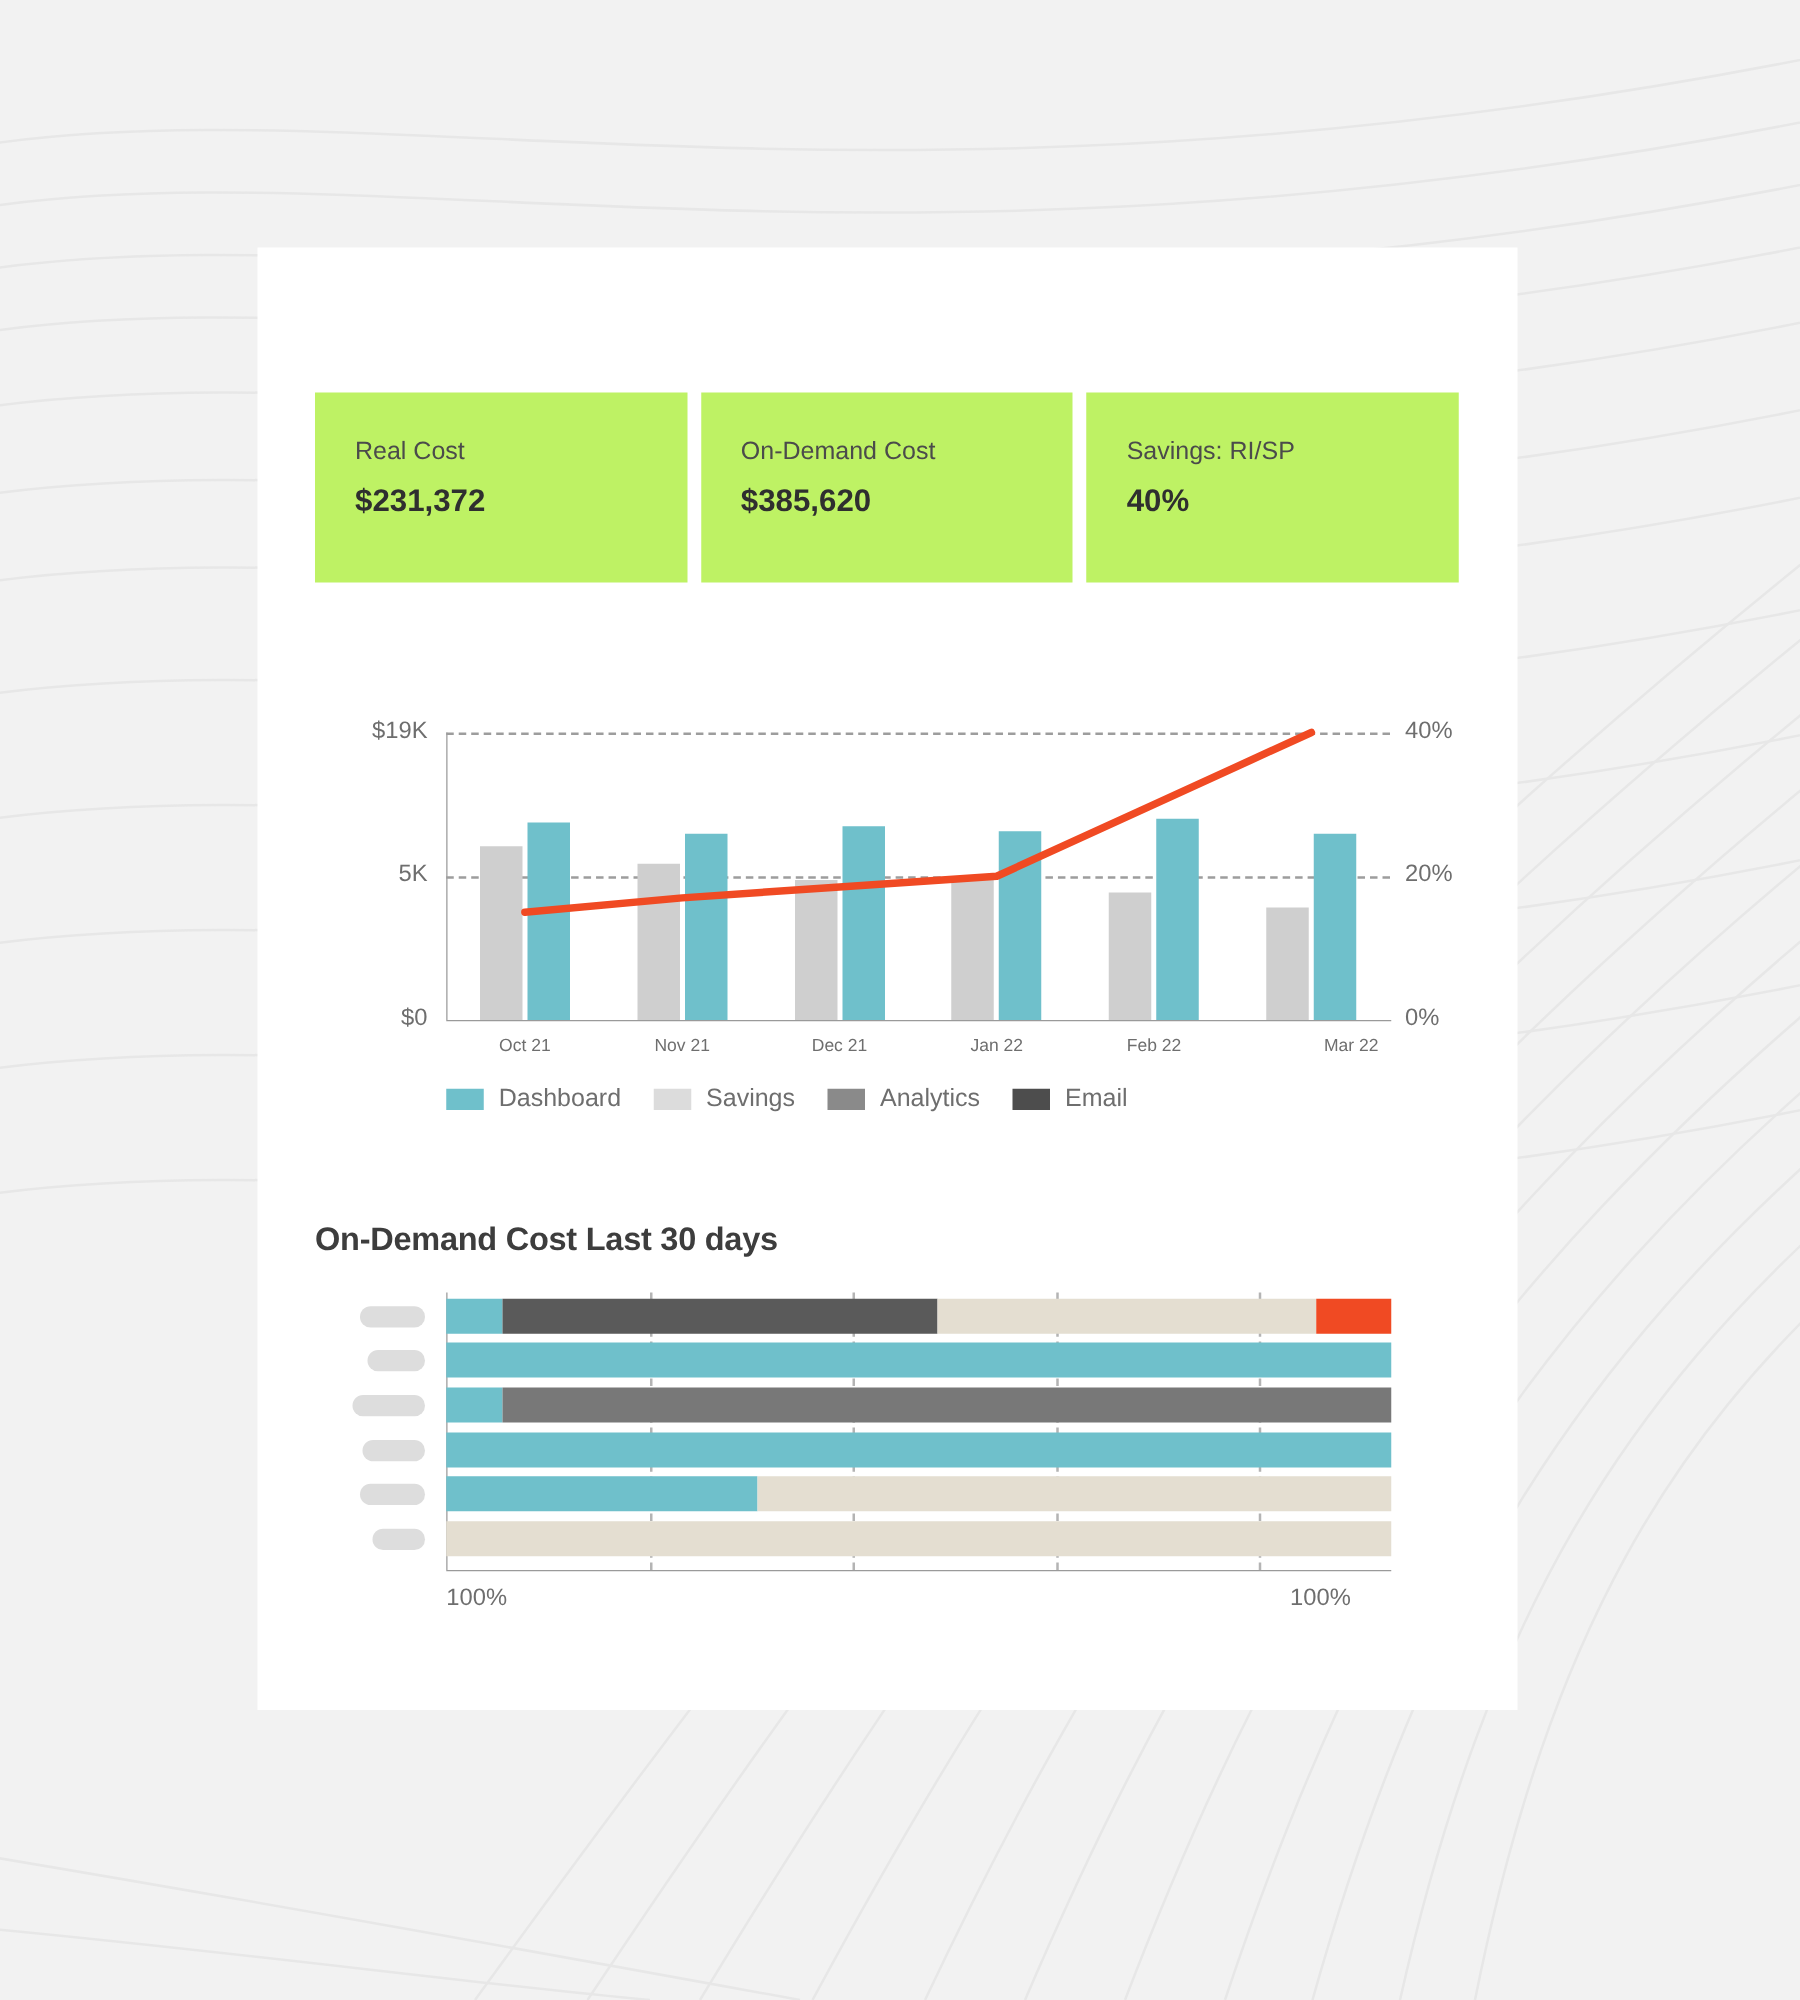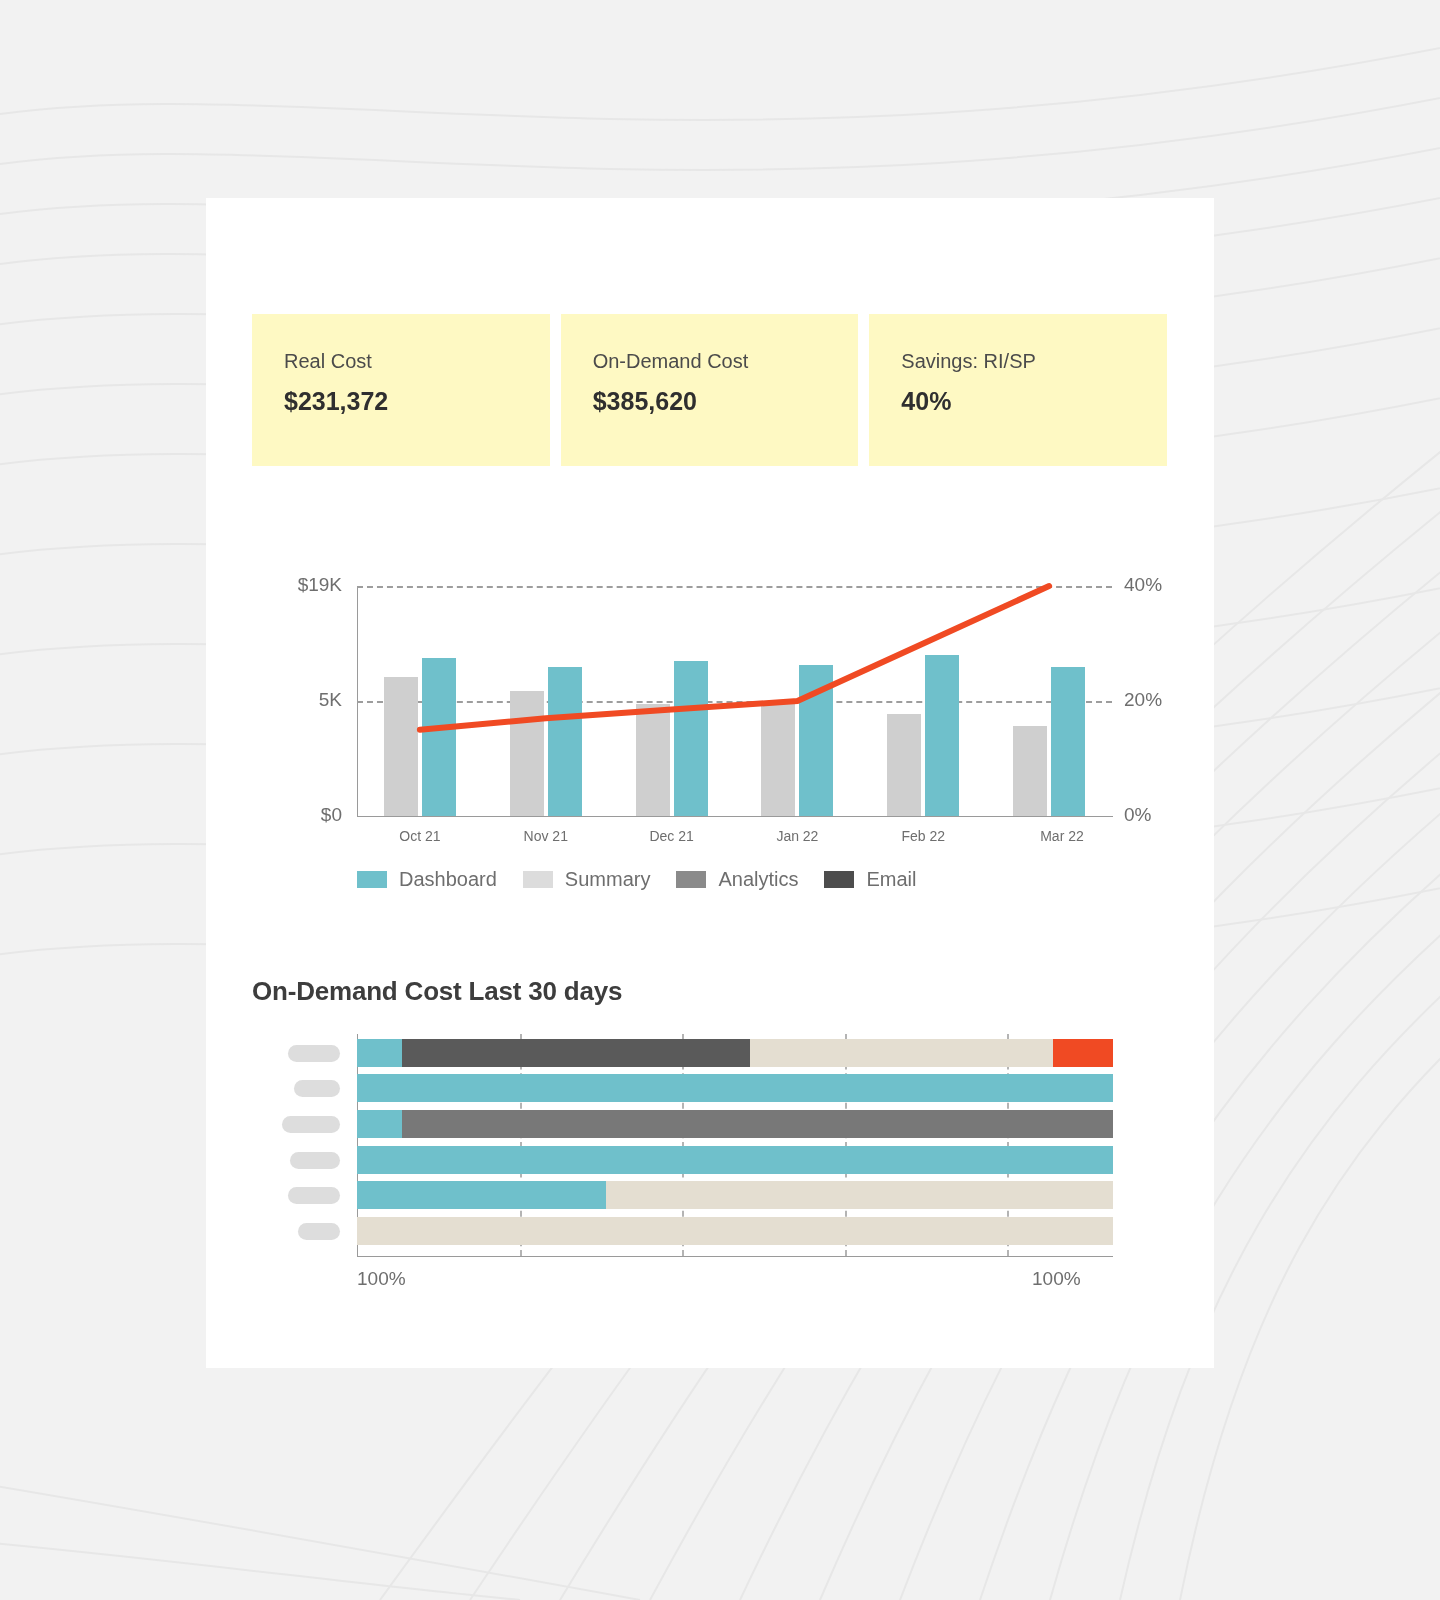--- a/index.html
+++ b/index.html
@@ -46,21 +46,21 @@
   .kpi-row {
     position: absolute;
     left: 46px;
     top: 116px;
     width: 915px;
     height: 152px;
     display: flex;
     gap: 11px;
   }
   .kpi {
-    background: #fef9c3;
+    background: #bef264;
     flex: 1;
     padding: 36px 0 0 32px;
     box-sizing: border-box;
   }
   .kpi-label {
     font-size: 20px;
     color: #4b4b4b;
     margin-bottom: 14px;
   }
   .kpi-value {
@@ -320,30 +320,30 @@
         <div class="ytick-r" style="top: 226px;">0%</div>
         <div class="ytick-r" style="top: 111px;">20%</div>
         <div class="ytick-r" style="top: -4px;">40%</div>
       </div>
     <div id="esr-xticks">
         <div class="xtick" style="left: 107.917px;">Oct 21</div>
         <div class="xtick" style="left: 233.75px;">Nov 21</div>
         <div class="xtick" style="left: 359.583px;">Dec 21</div>
         <div class="xtick" style="left: 485.417px;">Jan 22</div>
         <div class="xtick" style="left: 611.25px;">Feb 22</div>
-        <div class="xtick" style="left: 750px;">Mar 22</div>
+        <div class="xtick" style="left: 769px;">Mar 22</div>
       </div>
     <div class="legend" id="esr-legend">
         <div class="legend-item">
           <span class="legend-swatch" style="background: rgb(111, 192, 203);"></span>
           <span class="legend-label">Dashboard</span>
         </div>
         <div class="legend-item">
           <span class="legend-swatch" style="background: rgb(220, 220, 220);"></span>
-          <span class="legend-label">Summary</span>
+          <span class="legend-label">Savings</span>
         </div>
         <div class="legend-item">
           <span class="legend-swatch" style="background: rgb(138, 138, 138);"></span>
           <span class="legend-label">Analytics</span>
         </div>
         <div class="legend-item">
           <span class="legend-swatch" style="background: rgb(77, 77, 77);"></span>
           <span class="legend-label">Email</span>
         </div>
       </div>

